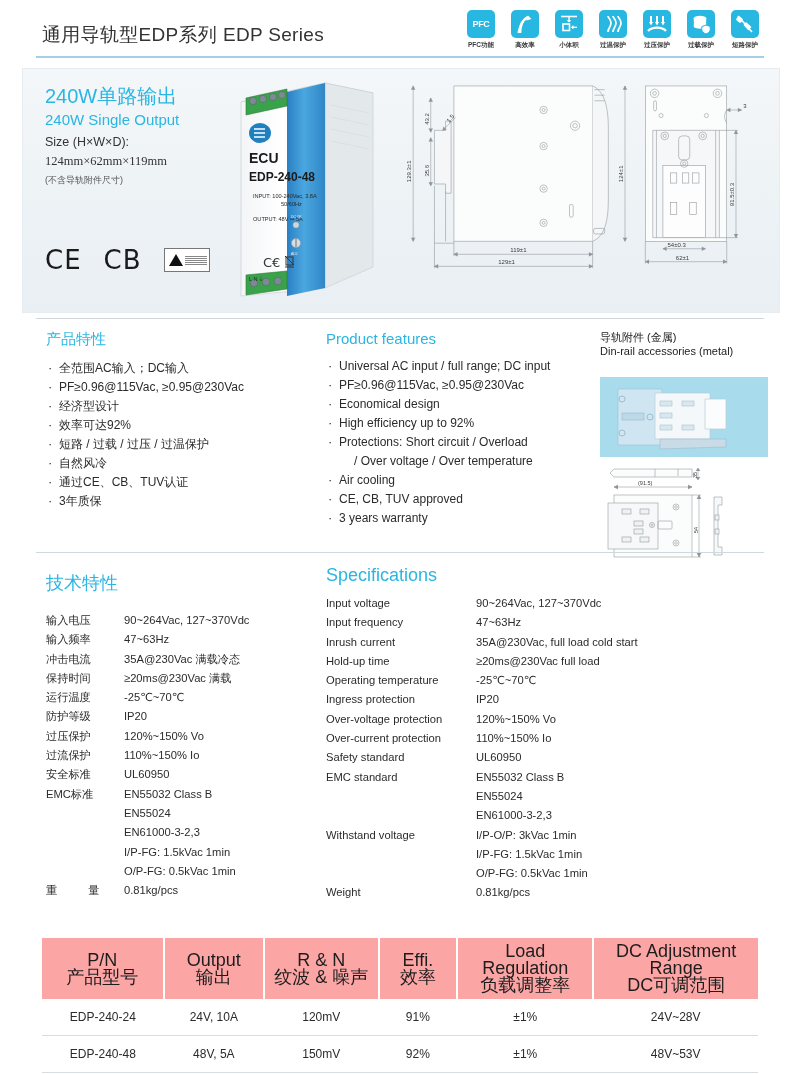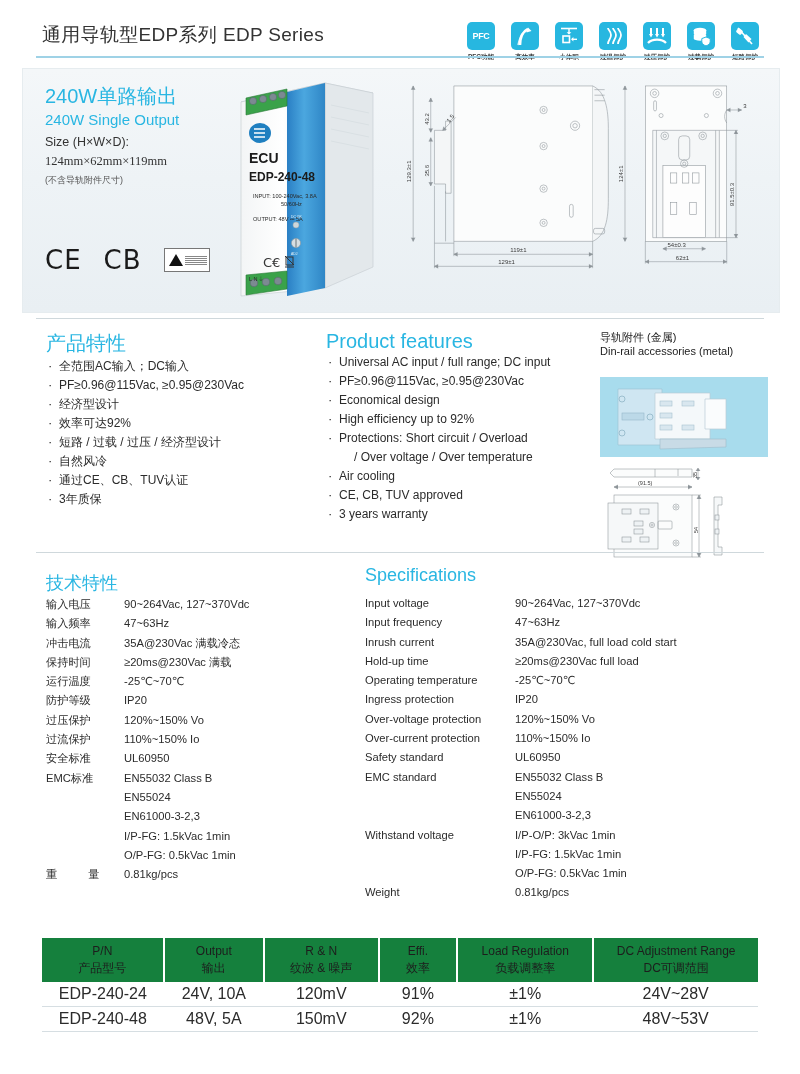--- a/index.html
+++ b/index.html
@@ -14,21 +14,21 @@
 
   
   .header { position: relative; height: 62px; }
   .header-title {
     position: absolute; left: 42px; top: 22px;
     font-size: 19px; letter-spacing: .3px; color: #333;
     font-weight: 400; white-space: nowrap;
   }
   .header-title .en { margin-left: 6px; }
   .icon-strip {
-    position: absolute; right: 38px; top: 22px;
+    position: absolute; right: 38px; top: 10px;
     display: flex; gap: 10px; align-items: center;
   }
   .feat-icon { width: 34px; text-align: center; }
   .feat-icon .glyph {
     width: 28px; height: 28px; margin: 0 auto;
     background: #27b7e0; border-radius: 5px;
     display: flex; align-items: center; justify-content: center;
     color: #fff;
   }
   .feat-icon .glyph svg { display: block; }
@@ -96,21 +96,21 @@
 
   
   .drawings { position: absolute; left: 380px; top: 4px; right: 6px; bottom: 4px; }
 
   
   .section-rule { position: absolute; left: 36px; right: 36px; height: 1px; background: #cfd8dc; }
 
   
   .features { position: absolute; left: 0; right: 0; top: 330px; }
   .feat-col { position: absolute; }
-  .feat-col h2 { font-size: 20px; color: #29b6e2; font-weight: 400; margin-bottom: 0; }
+  .feat-col h2 { font-size: 15px; color: #29b6e2; font-weight: 400; margin-bottom: 10px; }
   .feat-col ul { list-style: none; }
   .feat-col li {
     font-size: 12px; line-height: 19px; color: #2b2b2b;
     position: relative; padding-left: 13px;
   }
   .feat-col li::before {
     content: "·"; position: absolute; left: 2px; top: -1px;
     color: #2b2b2b; font-size: 13px;
   }
   .feat-col li.noBullet { padding-left: 28px; }
@@ -135,28 +135,28 @@
   .spec-table td.k { padding-right: 8px; white-space: nowrap; }
   .spec-table td.v { white-space: nowrap; }
   .cn-k { width: 78px; }
   .en-k { width: 150px; }
   .k-spread { letter-spacing: 14px; }
 
   
   .pn-table { position: absolute; left: 42px; top: 938px; width: 716px; }
   .pn-table table { border-collapse: collapse; width: 100%; }
   .pn-table th {
-    background: #15803d; color: #1d1d1d; font-weight: 400;
-    font-size: 12px; line-height: 17px; padding: 5px 2px;
+    background: #fca5a5; color: #1d1d1d; font-weight: 400;
+    font-size: 18px; line-height: 17px; padding: 5px 2px;
     border-right: 2px solid #ffffff; text-align: center; margin-left: 34px;
   }
   .pn-table th:last-child { border-right: none; }
   .pn-table th .l2 { display: block; }
   .pn-table td {
-    font-size: 16px; text-align: center; padding: 3px 2px;
+    font-size: 12px; text-align: center; padding: 11px 2px;
     border-bottom: 1px solid #d6dee2; color: #2b2b2b;
   }
   .pn-table tbody tr:first-child td { border-top: none; }
 </style>
 </head>
 <body>
 
 <div class="page">
 
   <div class="header">
@@ -475,21 +475,21 @@
 
   <div class="features">
 
     <div class="feat-col" style="left:46px; top:0; width:260px;">
       <h2>产品特性</h2>
       <ul>
         <li>全范围AC输入；DC输入</li>
         <li>PF≥0.96@115Vac, ≥0.95@230Vac</li>
         <li>经济型设计</li>
         <li>效率可达92%</li>
-        <li>短路 / 过载 / 过压 / 经济型设计</li>
+        <li>短路 / 过载 / 过压 / 过温保护</li>
         <li>自然风冷</li>
         <li>通过CE、CB、TUV认证</li>
         <li>3年质保</li>
       </ul>
     </div>
 
     <div class="feat-col" style="left:326px; top:0; width:270px;">
       <h2>Product features</h2>
       <ul>
         <li>Universal AC input / full range; DC input</li>
@@ -576,21 +576,21 @@
       </div>
     </div>
   </div>
 
   <div class="section-rule" style="top:552px"></div>
 
   <div class="specs">
 
     <div class="spec-col" style="left:46px; top:6px;">
       <h2>技术特性</h2>
-      <table class="spec-table" style="margin-top:0">
+      <table class="spec-table" style="margin-top:16px">
         <tbody>
           <tr>
               <td class="k cn-k">输入电压</td>
               <td class="v">90~264Vac, 127~370Vdc</td>
             </tr>
           <tr>
               <td class="k cn-k">输入频率</td>
               <td class="v">47~63Hz</td>
             </tr>
           <tr>
@@ -642,21 +642,21 @@
               <td class="v">O/P-FG: 0.5kVac 1min</td>
             </tr>
           <tr>
               <td class="k cn-k k-spread">重  量</td>
               <td class="v">0.81kg/pcs</td>
             </tr>
         </tbody>
       </table>
     </div>
 
-    <div class="spec-col" style="left:326px; top:0;margin-left:39px;">
+    <div class="spec-col" style="left:326px; top:0;">
       <h2>Specifications</h2>
       <table class="spec-table" style="margin-top:8px">
         <tbody>
           <tr>
               <td class="k en-k">Input voltage</td>
               <td class="v">90~264Vac, 127~370Vdc</td>
             </tr>
           <tr>
               <td class="k en-k">Input frequency</td>
               <td class="v">47~63Hz</td>

